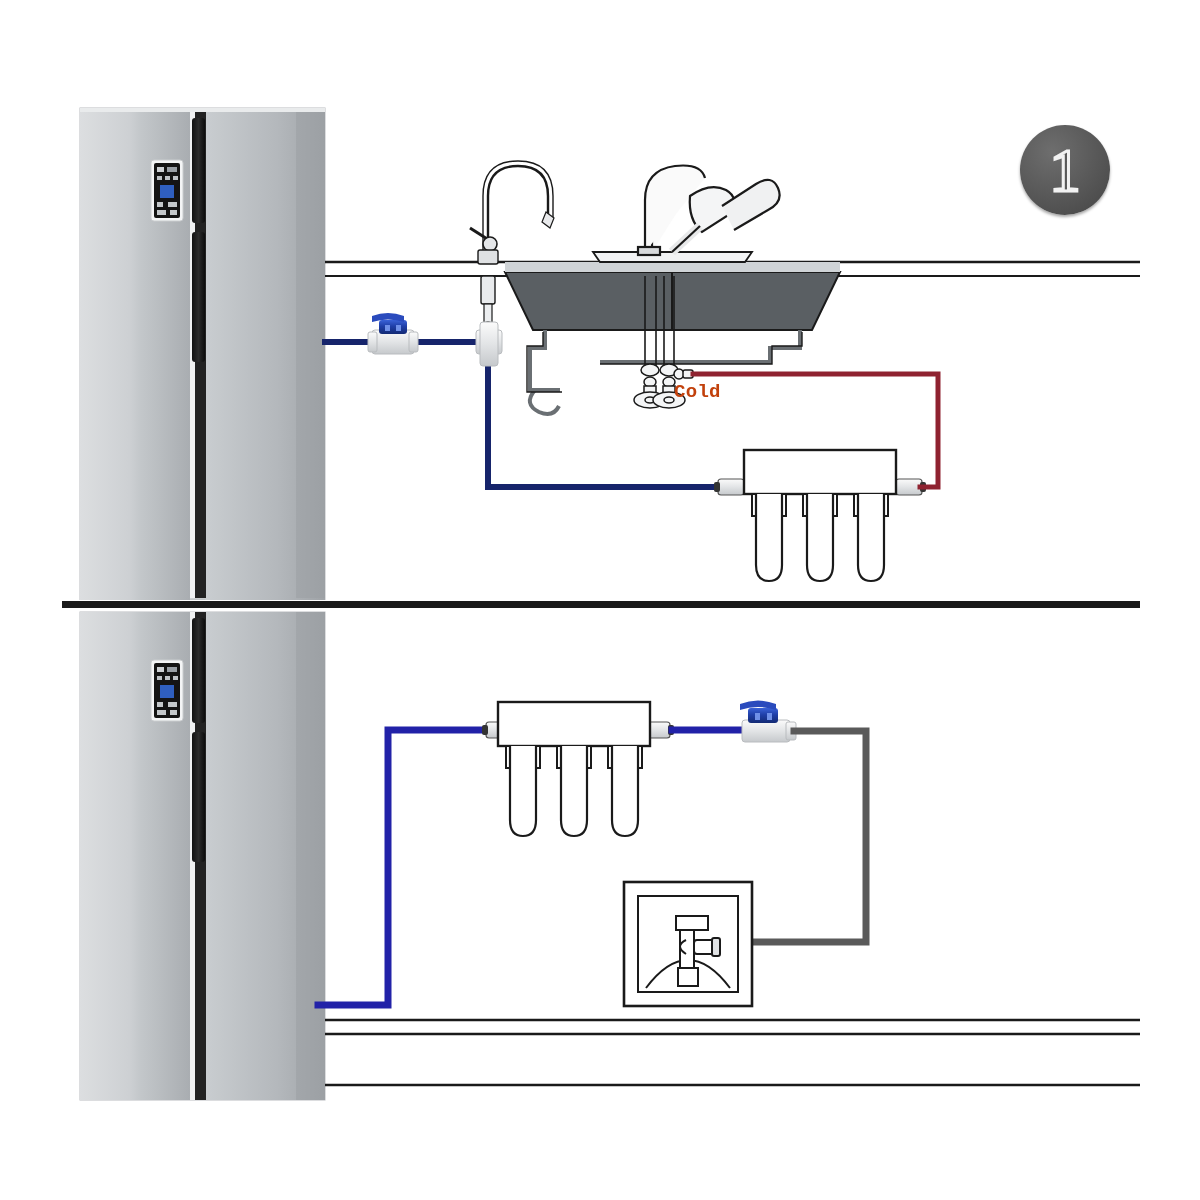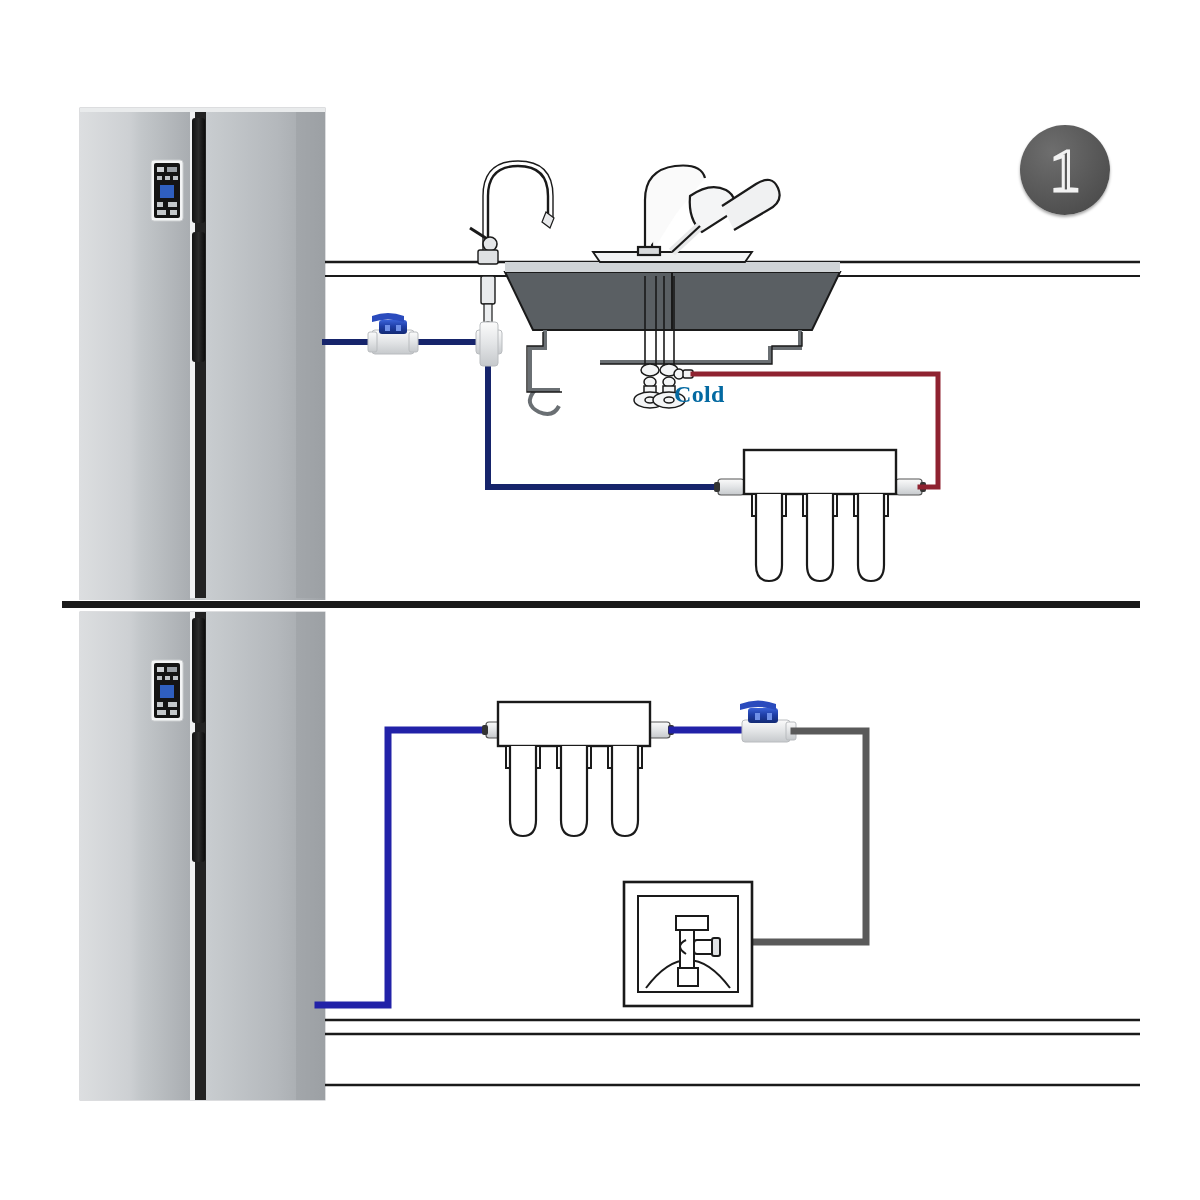--- a/index.html
+++ b/index.html
@@ -10,22 +10,22 @@
   #panel2{top:610px;height:590px;}
   #divider{position:absolute;left:62px;top:601px;width:1078px;height:7px;background:#1a1a1a;}
   .svgwrap{position:absolute;left:0;top:0;width:1200px;height:600px;}
   .step-badge{position:absolute;width:90px;height:90px;border-radius:50%;
     background:radial-gradient(circle at 36% 30%, #6e6e6e 0%, #575757 55%, #444 100%);
     box-shadow:0 2px 3px rgba(0,0,0,.35);display:flex;align-items:center;justify-content:center;}
   .step-badge span{font-size:62px;font-weight:400;color:#595959;
     -webkit-text-stroke:3px #f2f2f2; text-shadow:0 1px 0 rgba(0,0,0,.25);
     font-family:"Liberation Serif",serif;line-height:1;}
   #badge1{left:1020px;top:125px;}
-  .cold-label{position:absolute;font-size:24px;font-weight:bold;color:#0369a1;
-    font-family:Liberation Serif, serif;letter-spacing:.3px;}
+  .cold-label{position:absolute;font-size:19px;font-weight:bold;color:#c2410c;
+    font-family:Liberation Mono, monospace;letter-spacing:.3px;}
 </style>
 </head>
 <body>
 
 <div id="stage">
 
   <div class="panel" id="panel1">
     <svg class="svgwrap" viewBox="0 0 1200 600">
       <defs>
         <linearGradient id="frg1" x1="0" y1="0" x2="1" y2="0">

